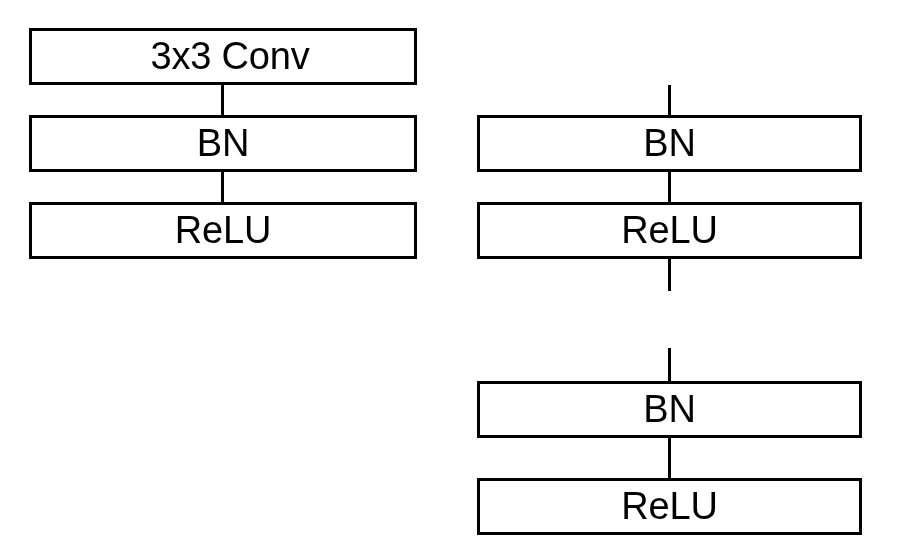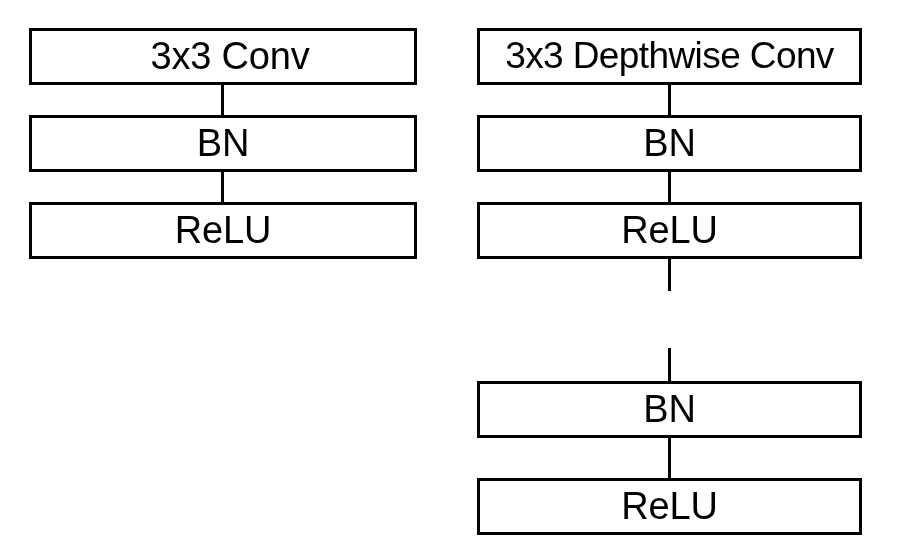--- a/index.html
+++ b/index.html
@@ -77,23 +77,20 @@
     <div class="connector" style="left:221px; top:172px; height:30px;"></div>
 
     <div class="block" style="left:29px; top:202px; width:388px; height:57px;">
       <span class="block-label">ReLU</span>
     </div>
 
   </div>
 
   <div class="column" id="column-depthwise-separable-conv">
 
-    <div class="block" style="left:19px; top:28px; width:385px; height:57px;">
-      <span class="block-label tight">3x3 Depthwise Conv</span>
-    </div>
 
     <div class="connector" style="left:210px; top:85px; height:30px;"></div>
 
     <div class="block" style="left:19px; top:115px; width:385px; height:57px;">
       <span class="block-label">BN</span>
     </div>
 
     <div class="connector" style="left:210px; top:172px; height:30px;"></div>
 
     <div class="block" style="left:19px; top:202px; width:385px; height:57px;">

